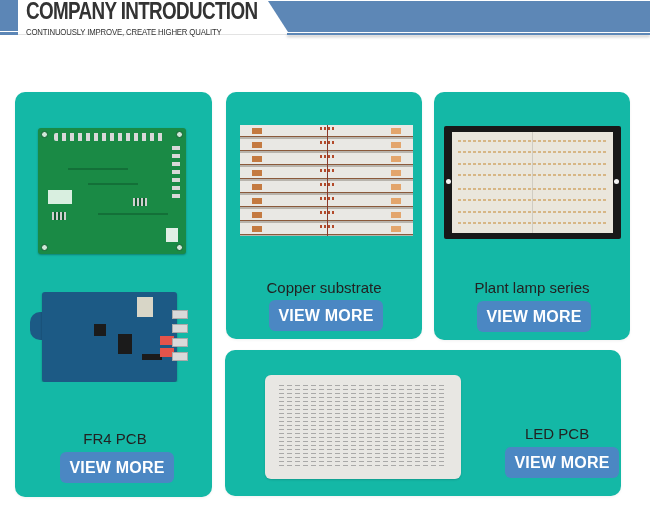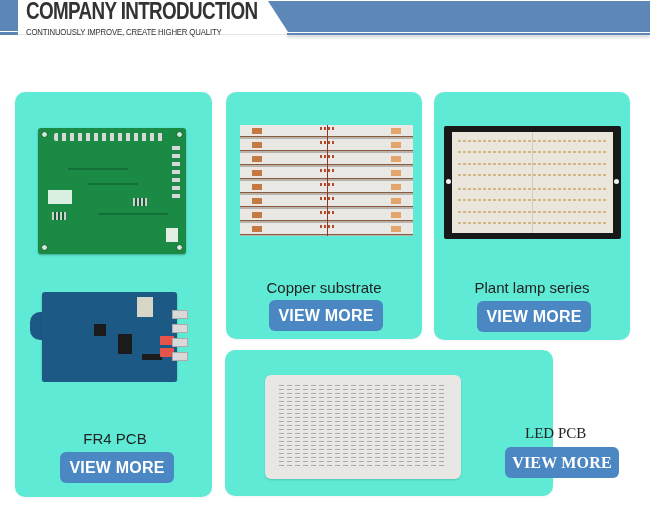--- a/index.html
+++ b/index.html
@@ -24,41 +24,41 @@
       position: absolute; left: 26px; top: -2px; font-family: "Liberation Sans", sans-serif;
       font-weight: bold; font-size: 23px; color: #333333; letter-spacing: -0.8px;
       transform: scaleX(0.82); transform-origin: left top; white-space: nowrap;
     }
     .header .subtitle {
       position: absolute; left: 26px; top: 26px; font-size: 9.5px; color: #333333;
       transform: scaleX(0.82); transform-origin: left top; white-space: nowrap; letter-spacing: -0.2px;
     }
 
     
-    .card { position: absolute; background: #5eead4; border-radius: 10px; box-shadow: 0 1px 3px rgba(0,0,0,0.06); }
+    .card { position: absolute; background: #14b8a6; border-radius: 10px; box-shadow: 0 1px 3px rgba(0,0,0,0.06); }
     .card .label { position: absolute; color: #222; font-size: 15px; white-space: nowrap; text-align: center; }
     .btn {
       position: absolute; background: #4b87c3; color: #ffffff; border-radius: 6px;
       font-weight: bold; font-size: 16px; text-align: center; line-height: 31px; height: 31px; width: 114px;
       letter-spacing: 0.2px; cursor: pointer;
     }
 
     #card-fr4 { left: 15px; top: 92px; width: 197px; height: 405px; }
     #card-fr4 .label { left: 0; width: 200px; top: 338px; }
     #card-fr4 .btn { left: 45px; top: 360px; }
 
     #card-copper { left: 226px; top: 92px; width: 196px; height: 247px; }
     #card-copper .label { left: 0; width: 196px; top: 187px; }
     #card-copper .btn { left: 43px; top: 208px; }
 
     #card-plant { left: 434px; top: 92px; width: 196px; height: 248px; }
     #card-plant .label { left: 0; width: 196px; top: 187px; }
     #card-plant .btn { left: 43px; top: 209px; }
 
-    #card-led { left: 225px; top: 350px; width: 328px; height: 146px; font-family: Liberation Serif, serif; }
+    #card-led { left: 225px; top: 350px; width: 396px; height: 146px; }
     #card-led .label { left: 300px; width: 80px; top: 75px; text-align: left; }
     #card-led .btn { left: 280px; top: 97px; }
 
     
     .img { position: absolute; overflow: hidden; }
 
     
     .green-pcb { left: 23px; top: 36px; width: 148px; height: 126px; background: #1a8a45; border-radius: 3px; box-shadow: 0 1px 2px rgba(0,0,0,0.3); }
     .green-pcb .top-tab { position: absolute; left: 18px; top: -4px; width: 90px; height: 6px; background: #1a8a45; }
     .green-pcb .pins { position: absolute; left: 16px; top: 5px; width: 110px; height: 8px;

